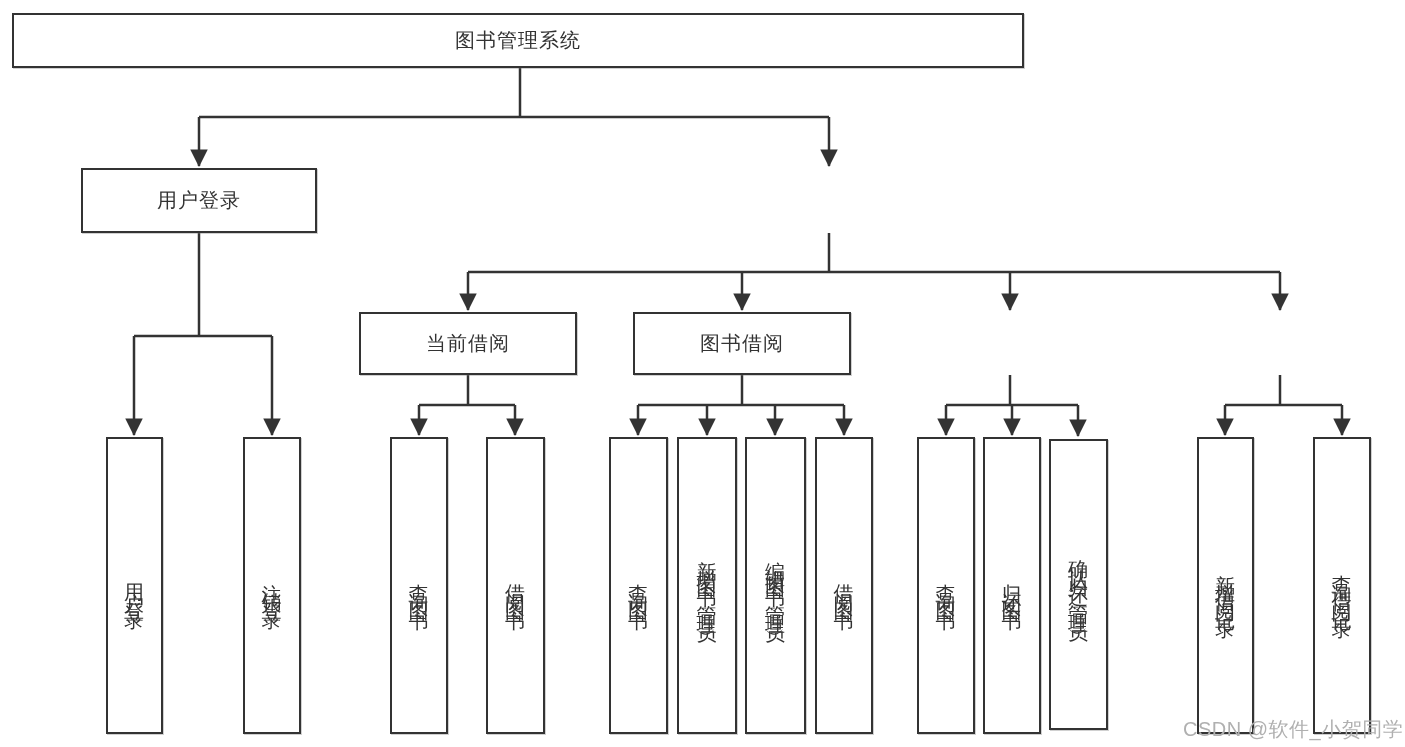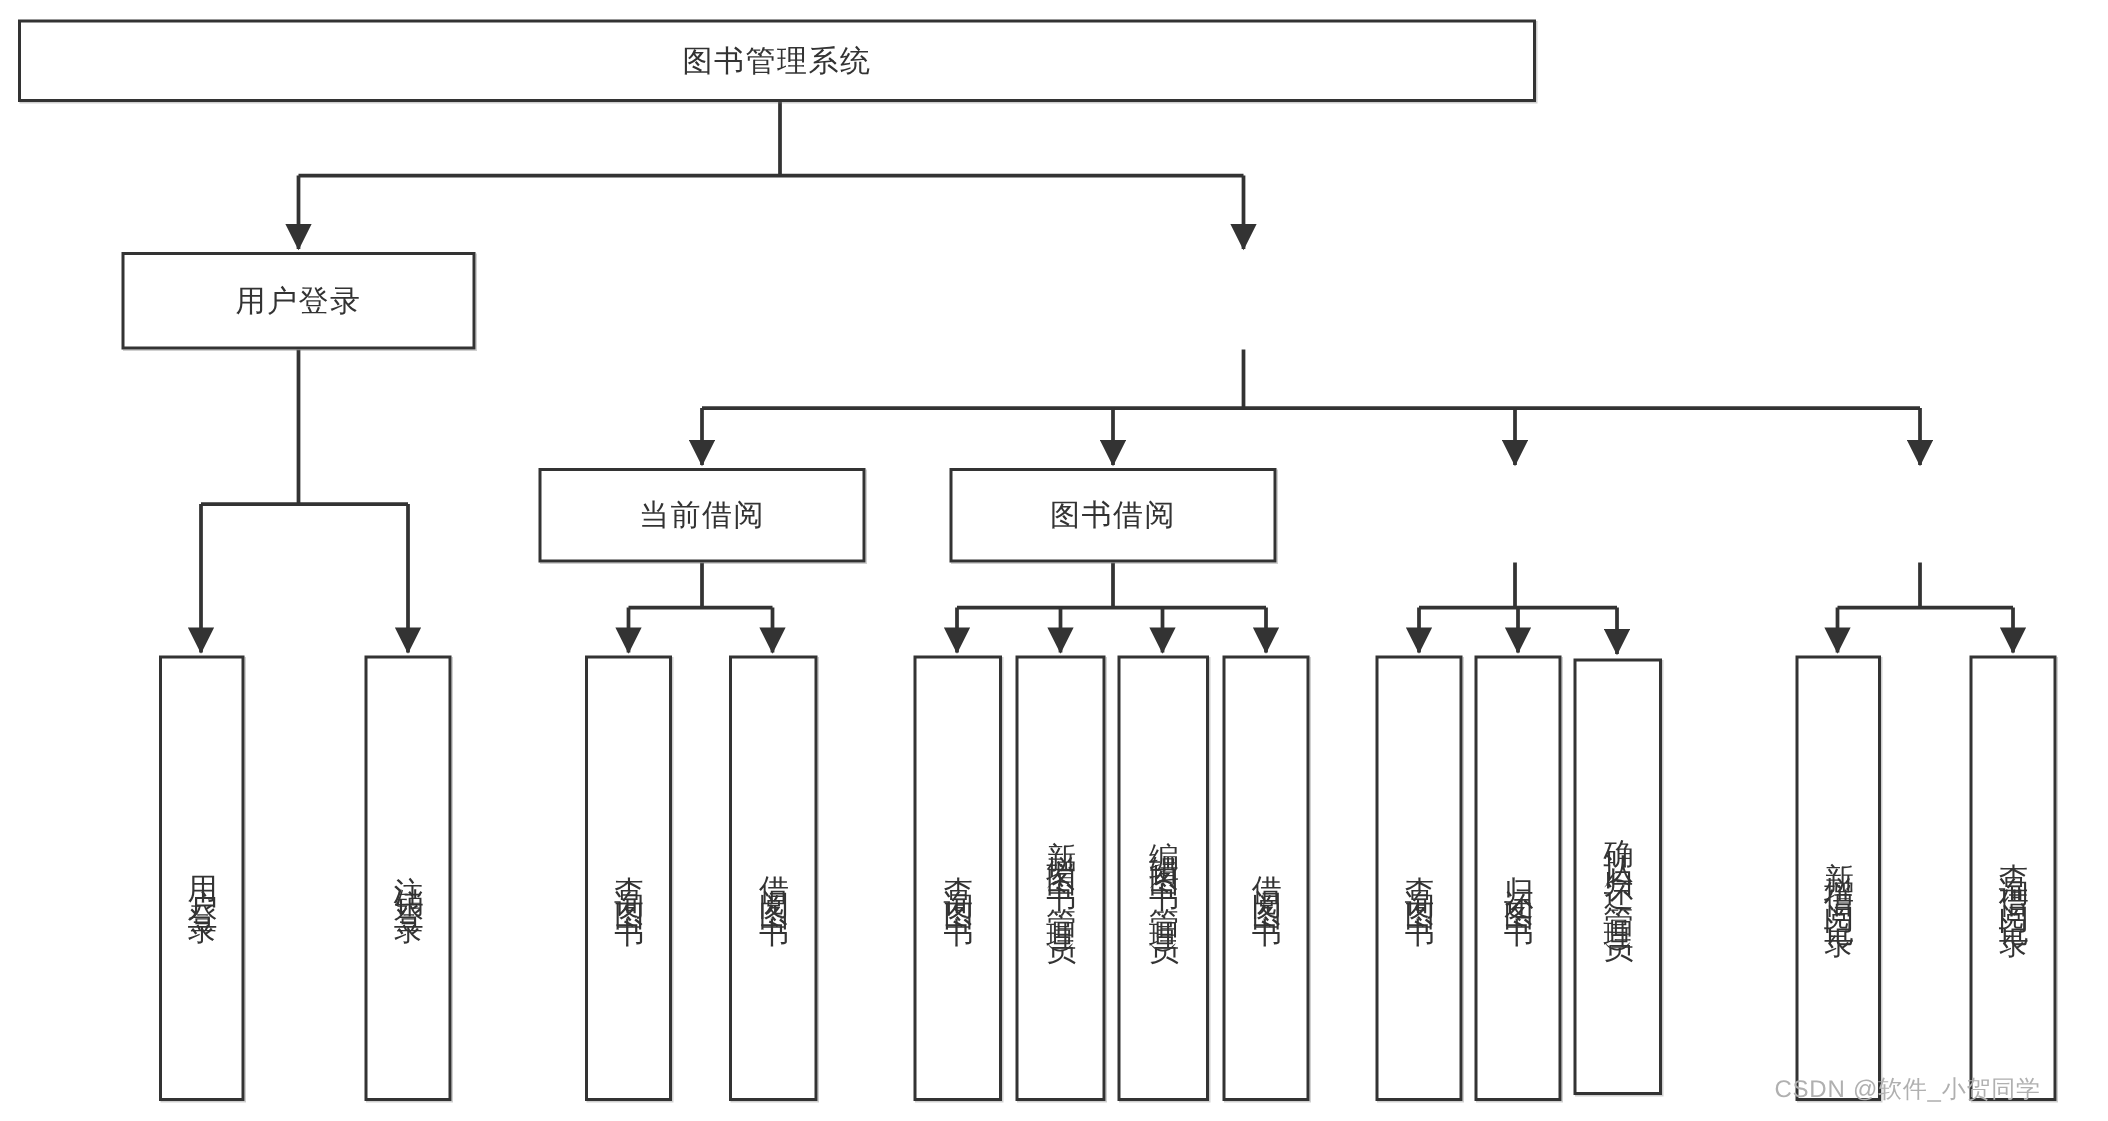--- a/index.html
+++ b/index.html
@@ -41,21 +41,21 @@
     line-height: 1;
     letter-spacing: 9px;
     color: #333333;
     white-space: nowrap;
   }
   .watermark {
     position: absolute;
     left: 1183px;
     top: 716px;
     width: 222px;
-    font-size: 16px;
+    font-size: 20px;
     color: #b0b0b0;
     white-space: nowrap;
     z-index: 5;
     letter-spacing: 0.5px;
   }
 </style>
 </head>
 <body>
 
 <div class="stage">

